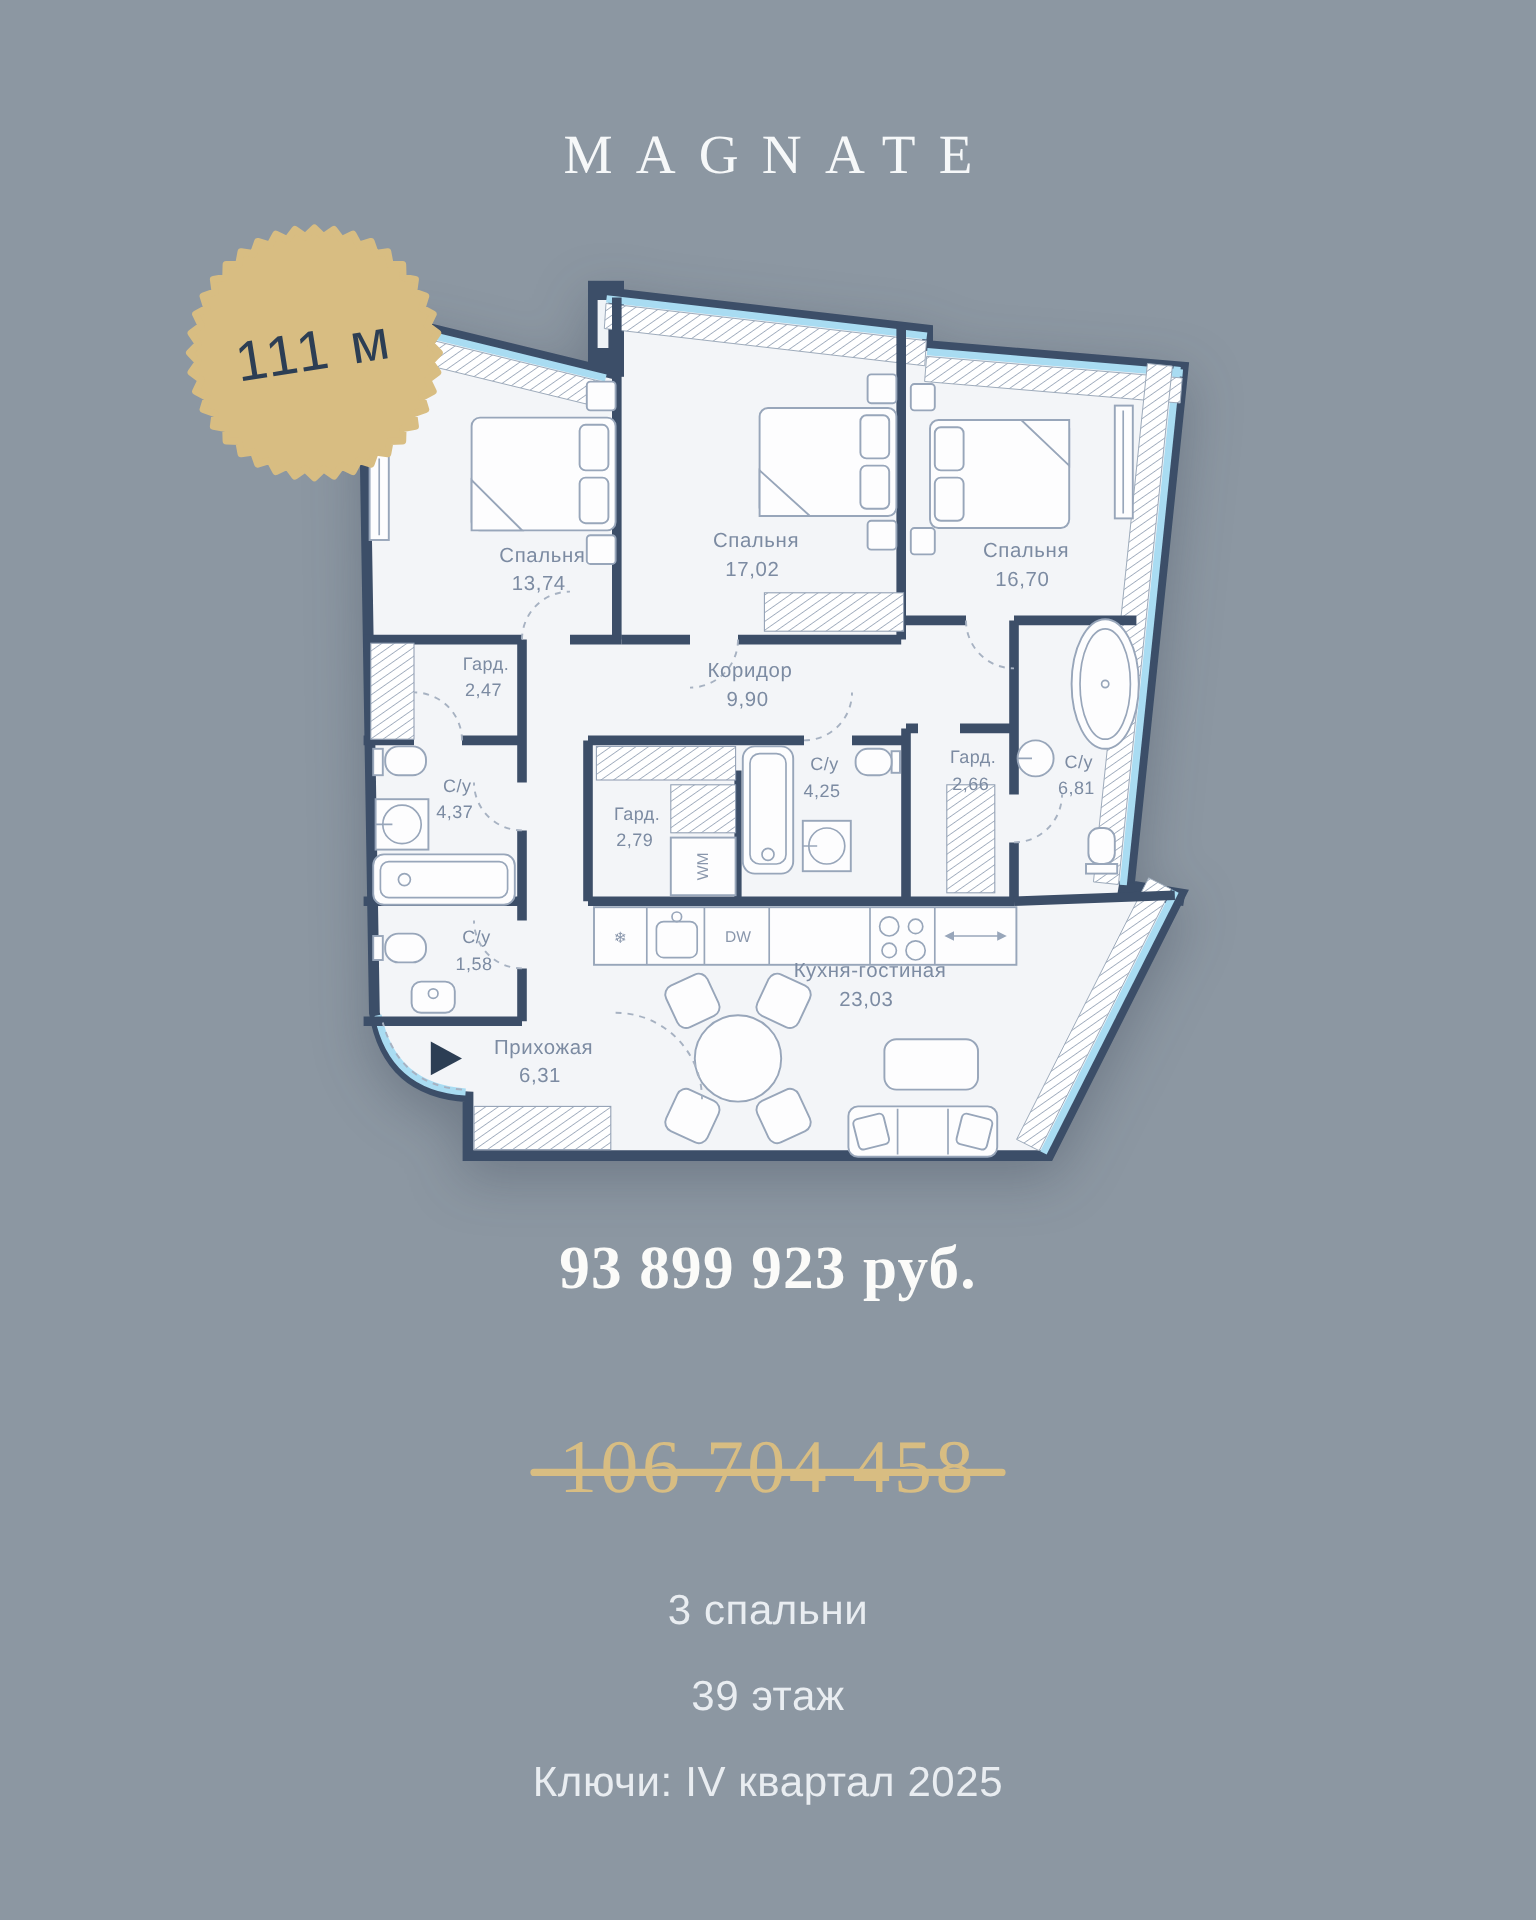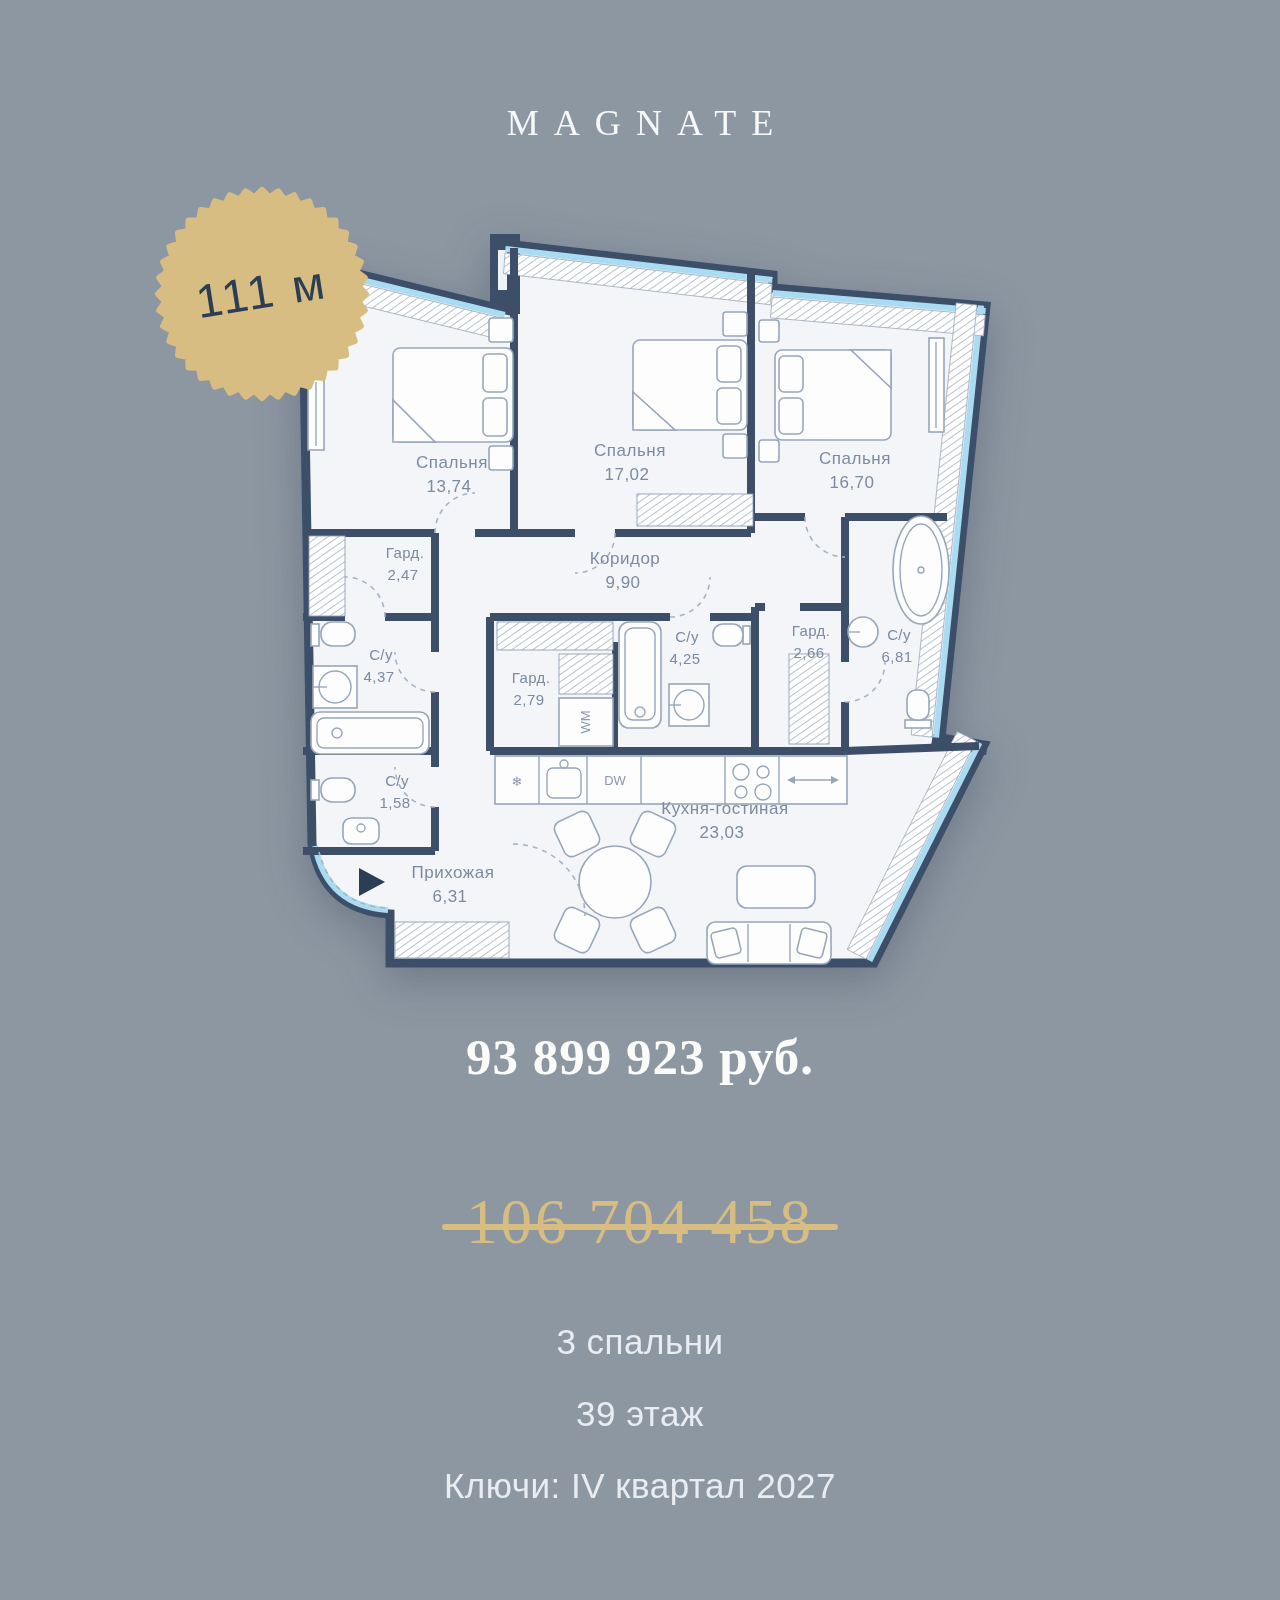--- a/index.html
+++ b/index.html
@@ -8,21 +8,21 @@
     background:#8C97A2;
     font-family:"Liberation Sans", sans-serif;
     position:relative;
     overflow:hidden;
   }
   .brand{
     position:absolute;top:102px;left:0;width:100%;
     text-align:center;
     font-family:"Liberation Serif", serif;
     font-weight:400;
-    font-size:36px;
+    font-size:46px;
     letter-spacing:0.42em;
     text-indent:0.42em;
     color:#F6F8F9;
   }
   .badge-wrap{
     position:absolute;left:152px;top:184px;width:220px;height:220px;
     z-index:5;
   }
   .plan-wrap{
     position:absolute;left:285px;top:222px;width:720px;height:780px;
@@ -346,14 +346,14 @@
 
 <div class="price">93 899 923 руб.</div>
 
 <div class="old-price-row">
   <span class="old-price">106 704 458</span>
 </div>
 
 <div class="details">
   <div class="line">3 спальни</div>
   <div class="line">39 этаж</div>
-  <div class="line">Ключи: IV квартал 2027</div>
+  <div class="line">Ключи: IV квартал 2025</div>
 </div>
 
 </body></html>

